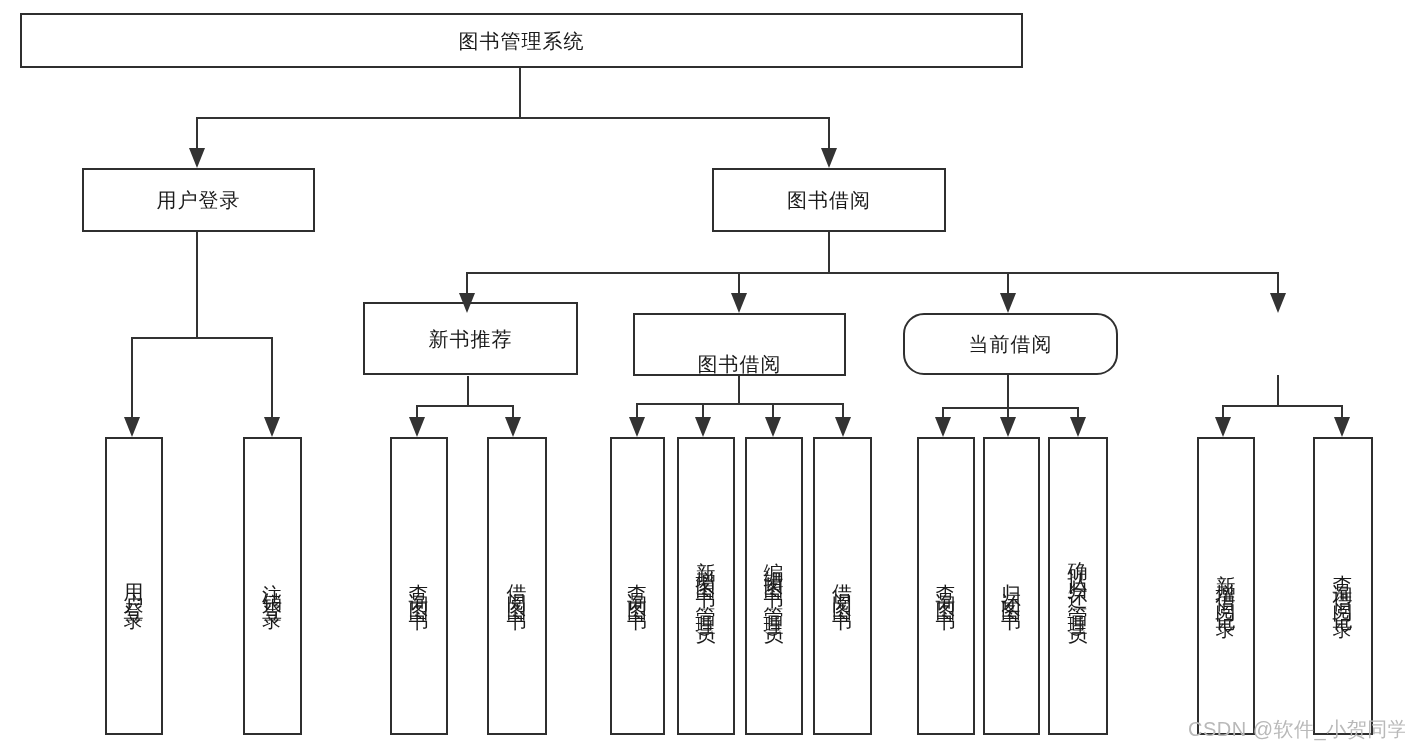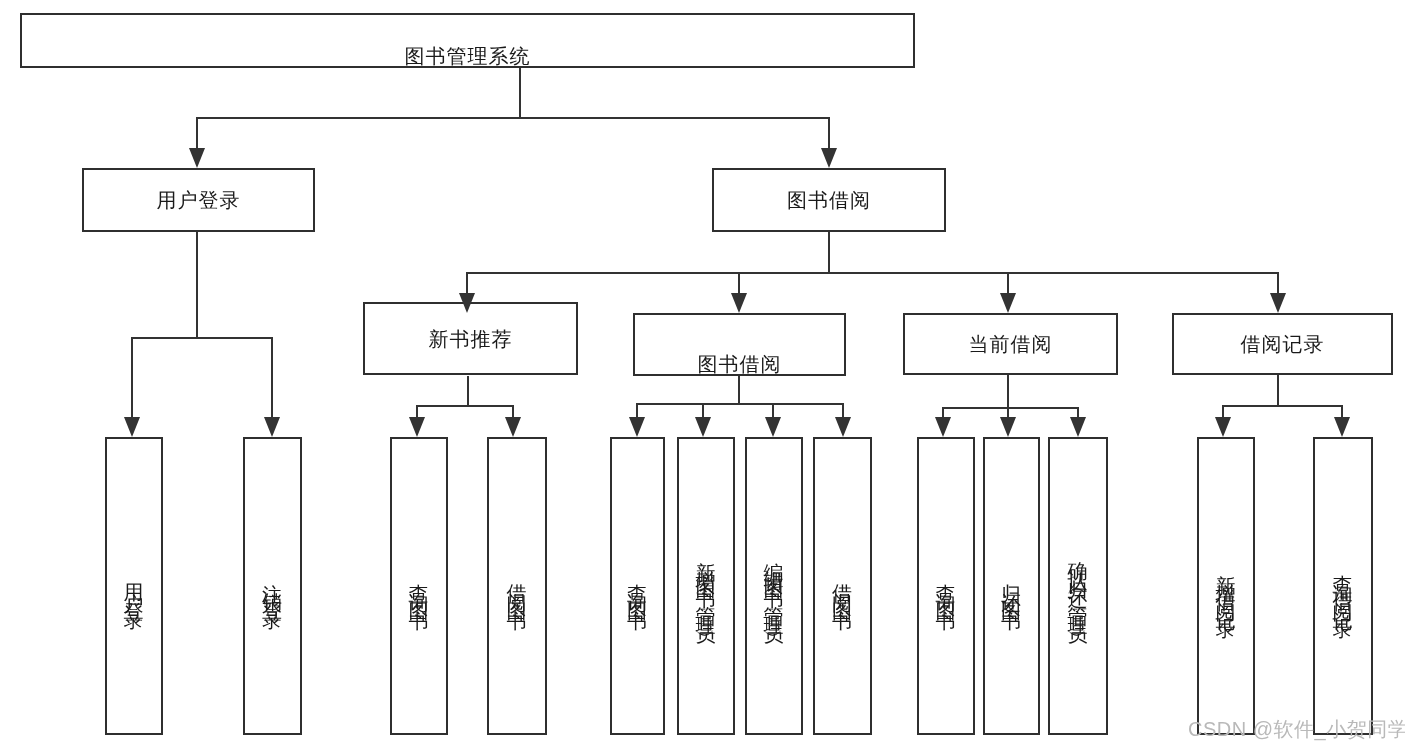--- a/index.html
+++ b/index.html
@@ -17,26 +17,26 @@
     writing-mode:vertical-rl;text-orientation:mixed;
     letter-spacing:9px;white-space:normal;line-height:1;
   }
   
   .vl{position:absolute;width:2px;background:#333333;}
   .hl{position:absolute;height:2px;background:#333333;}
   .ah{position:absolute;width:0;height:0;
       border-left:8px solid transparent;border-right:8px solid transparent;
       border-top:20px solid #333333;}
   
-  .n-root {left:20px;  top:13px; width:895px;height:55px;align-items:flex-end;}
+  .n-root {left:20px;  top:13px; width:1003px;height:55px;}
   .n-l2a  {left:82px;  top:168px;width:233px; height:64px;}
   .n-l2b  {left:712px; top:168px;width:234px; height:64px;}
   .n-l3a  {left:363px; top:302px;width:215px; height:73px;}
   .n-l3b  {left:633px; top:313px;width:213px; height:63px;align-items:flex-end;}
-  .n-l3c  {left:903px; top:313px;width:215px; height:62px;}
+  .n-l3c  {left:903px; top:313px;width:215px; height:62px;border-radius:21px;}
   .n-l3d  {left:1172px;top:313px;width:221px; height:62px;}
   .leaf   {top:437px;height:298px;}
   .n-u1{left:105px;width:58px;} .n-u2{left:243px;width:59px;}
   .n-r1{left:390px;width:58px;} .n-r2{left:487px;width:60px;}
   .n-b1{left:610px;width:55px;} .n-b2{left:677px;width:58px;}
   .n-b3{left:745px;width:58px;} .n-b4{left:813px;width:59px;}
   .n-c1{left:917px;width:58px;} .n-c2{left:983px;width:57px;}
   .n-c3{left:1048px;width:60px;}
   .n-j1{left:1197px;width:58px;} .n-j2{left:1313px;width:60px;}
   .watermark{
@@ -61,23 +61,20 @@
   </div>
 
   <div class="node n-l3a">
     <span>新书推荐</span>
   </div>
   <div class="node n-l3b">
     <span>图书借阅</span>
   </div>
   <div class="node n-l3c">
     <span>当前借阅</span>
-  </div>
-  <div class="node n-l3d">
-    <span>借阅记录</span>
   </div>
 
   <div class="node v leaf n-u1">
     <span>用户登录</span>
   </div>
   <div class="node v leaf n-u2">
     <span>注销登录</span>
   </div>
 
   <div class="node v leaf n-r1">

